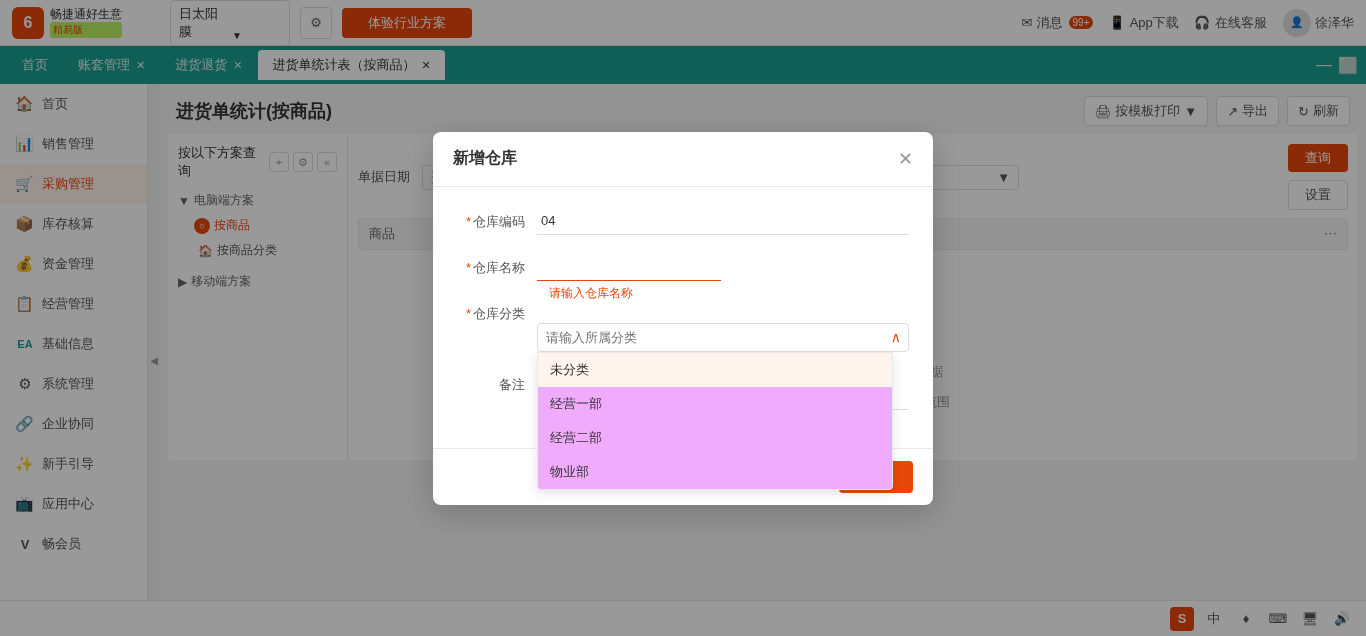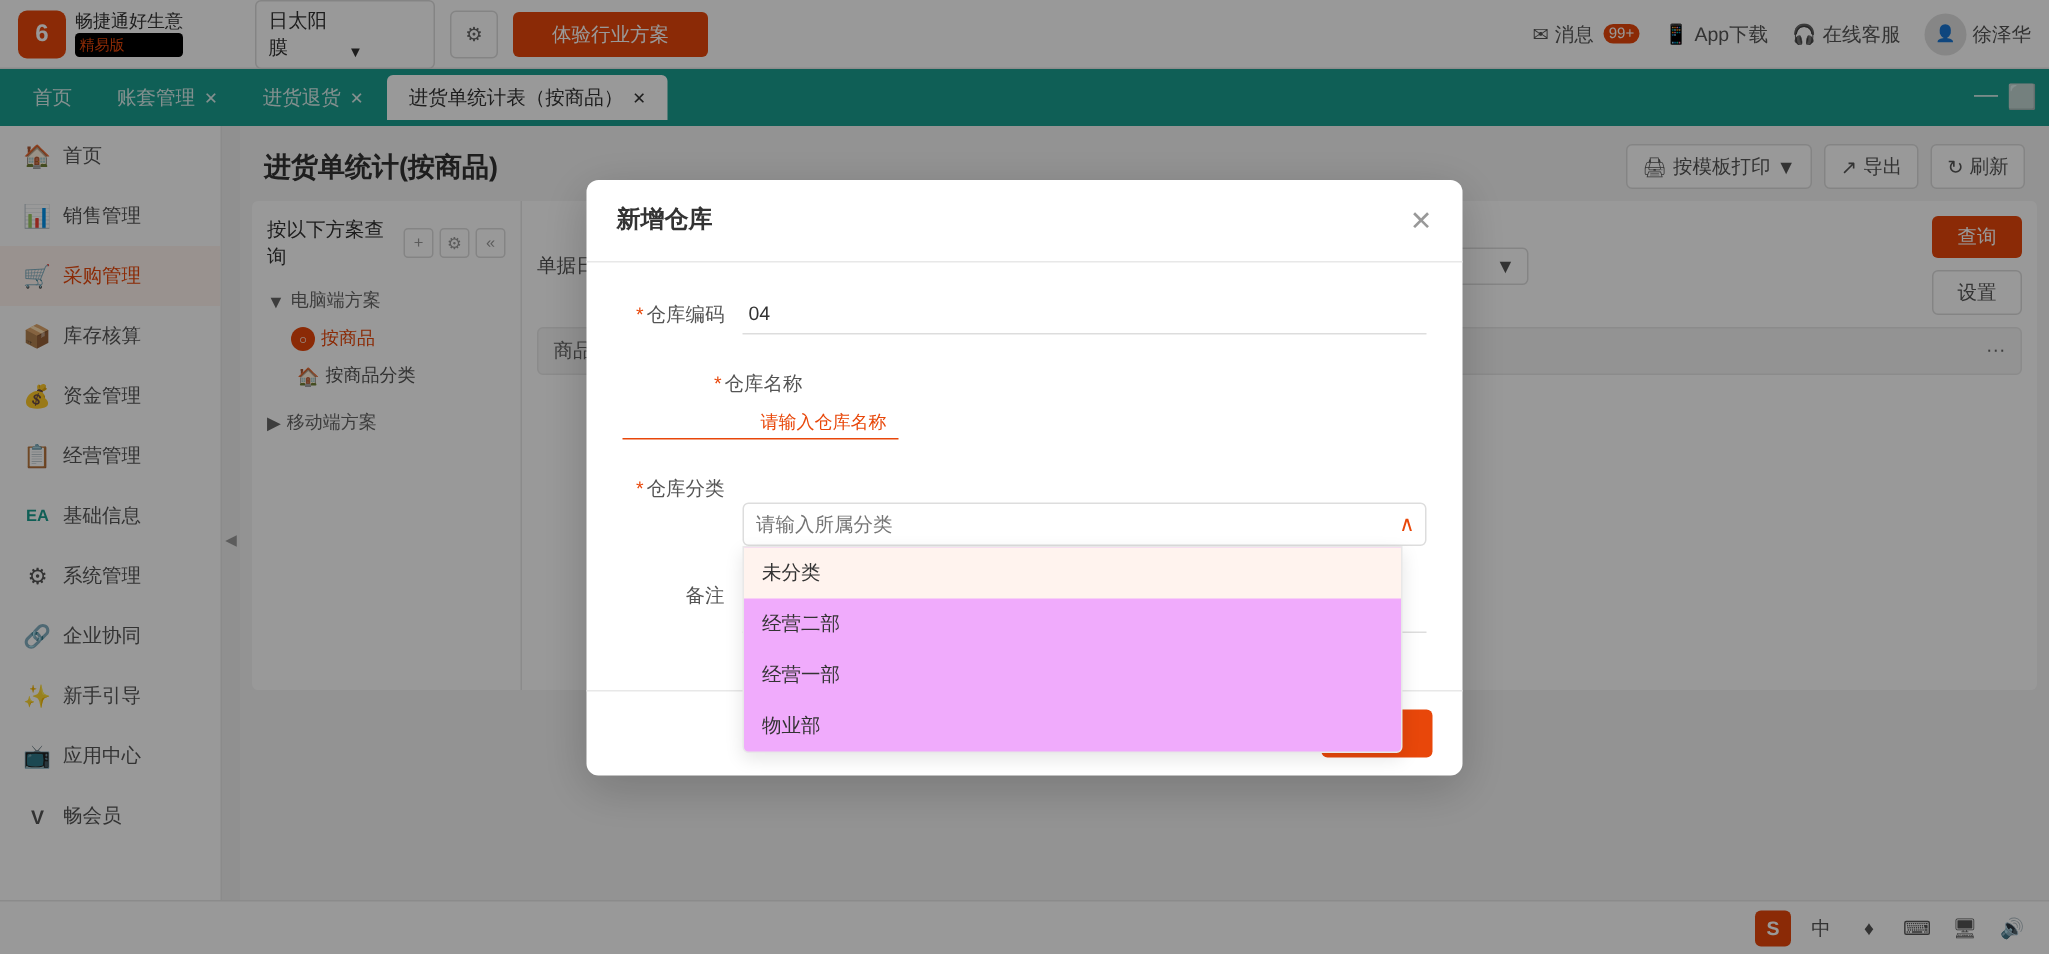--- a/index.html
+++ b/index.html
@@ -14,21 +14,21 @@
     .logo-area {
       display: flex; align-items: center; gap: 6px;
       width: 148px; flex-shrink: 0;
     }
     .logo-icon {
       width: 32px; height: 32px; background: #e8470a; border-radius: 6px;
       display: flex; align-items: center; justify-content: center;
       color: #fff; font-weight: bold; font-size: 16px;
     }
     .logo-text { font-size: 12px; color: #333; line-height: 1.3; }
-    .logo-badge { font-size: 10px; color: #e8470a; background: #000000; border-radius: 3px; padding: 1px 3px; }
+    .logo-badge { font-size: 10px; color: #e8470a; background: #bef264; border-radius: 3px; padding: 1px 3px; }
     .store-selector {
       display: flex; align-items: flex-end; gap: 4px;
       border: 1px solid #ddd; border-radius: 4px; padding: 4px 8px;
       cursor: pointer; min-width: 120px; background: #fff;
     }
     .store-selector span { flex: 1; color: #333; }
     .chevron { color: #999; font-size: 10px; }
     .gear-btn {
       width: 32px; height: 32px; display: flex; align-items: center; justify-content: center;
       border: 1px solid #ddd; border-radius: 4px; cursor: pointer; color: #666;
@@ -130,21 +130,21 @@
     }
     .empty-tip { font-size: 13px; color: #999; display: flex; align-items: center; gap: 4px; }
 
     
     .modal-overlay {
       position: fixed; top: 0; left: 0; width: 100%; height: 100%;
       background: rgba(0,0,0,0.4); z-index: 1000;
       display: flex; align-items: center; justify-content: center;
     }
     .modal {
-      background: #fff; border-radius: 8px; width: 584px;
+      background: #fff; border-radius: 8px; width: 500px;
       box-shadow: 0 8px 32px rgba(0,0,0,0.2); overflow: visible; position: relative;
     }
     .modal-header {
       display: flex; align-items: center; padding: 16px 20px;
       border-bottom: 1px solid #e8e8e8;
     }
     .modal-title { font-size: 16px; font-weight: bold; color: #333; flex: 1; }
     .modal-close { cursor: pointer; color: #999; font-size: 18px; }
     .modal-body { padding: 20px 24px; }
     .form-row {
@@ -433,37 +433,37 @@
       <span class="modal-close">✕</span>
     </div>
     <div class="modal-body">
 
       <div class="form-row">
         <div class="form-label required">仓库编码</div>
         <input class="form-input" type="text" value="04" style="">
       </div>
 
       <div class="form-row" style="flex-direction:column;">
-        <div style="display:flex;align-items:center;flex-direction:column;">
+        <div style="display:flex;align-items:flex-start;">
           <div class="form-label required">仓库名称</div>
           <input class="form-input error" type="text" style="flex: 1 1 0%;" placeholder="">
         </div>
         <div class="form-error">请输入仓库名称</div>
       </div>
 
       <div class="form-row">
         <div class="form-label required">仓库分类</div>
         <div class="form-select-wrapper" style="position:relative;margin-top:24px;">
           <input class="form-input" type="text" style="width: 100%; border: 1px solid rgb(221, 221, 221); border-radius: 4px; padding: 6px 30px 6px 8px; background: rgb(255, 255, 255);" placeholder="请输入所属分类">
           <span class="form-select-chevron">∧</span>
           
           <div class="dropdown-list">
             <div class="dropdown-item highlighted">未分类</div>
+            <div class="dropdown-item">经营一部</div>
             <div class="dropdown-item">经营二部</div>
-            <div class="dropdown-item">经营一部</div>
             <div class="dropdown-item">物业部</div>
           </div>
         </div>
       </div>
 
       <div class="form-row">
         <div class="form-label">备注</div>
         <textarea class="form-textarea" style=""></textarea>
       </div>
     </div>

